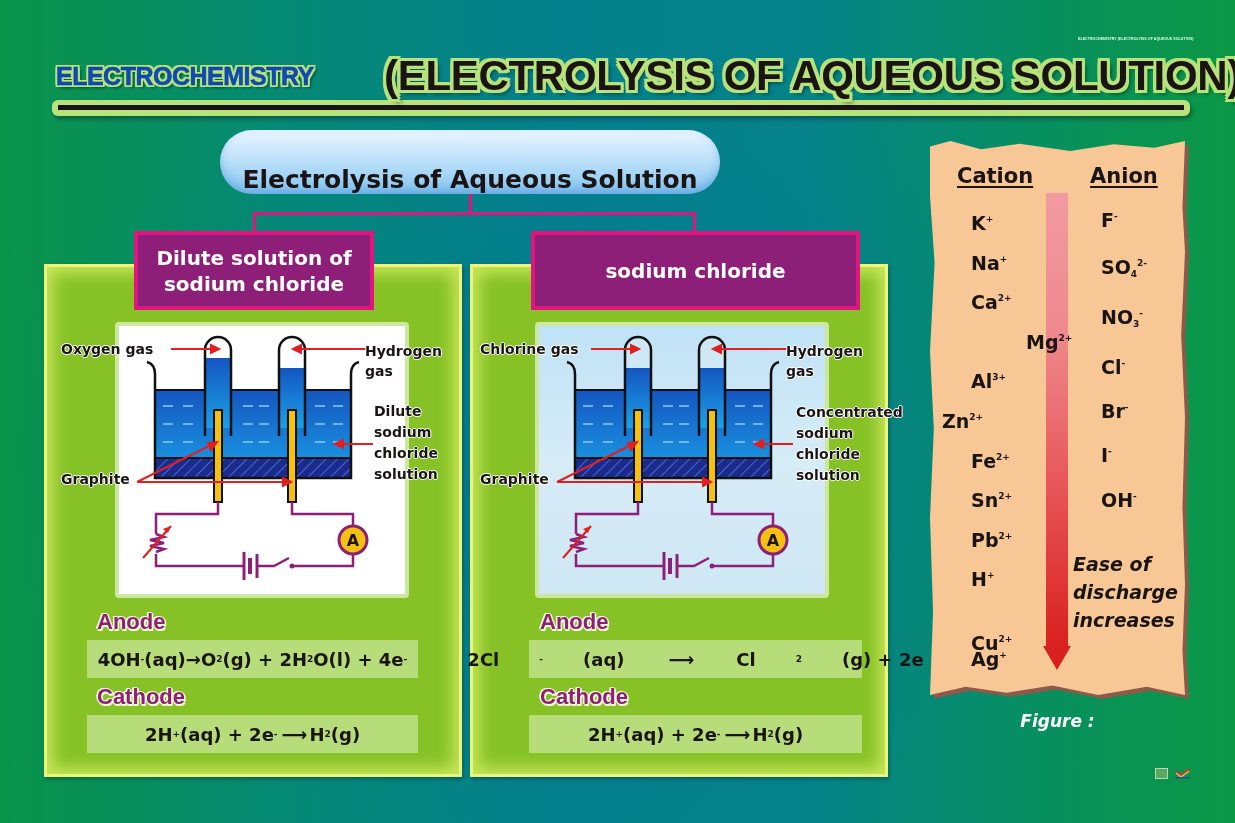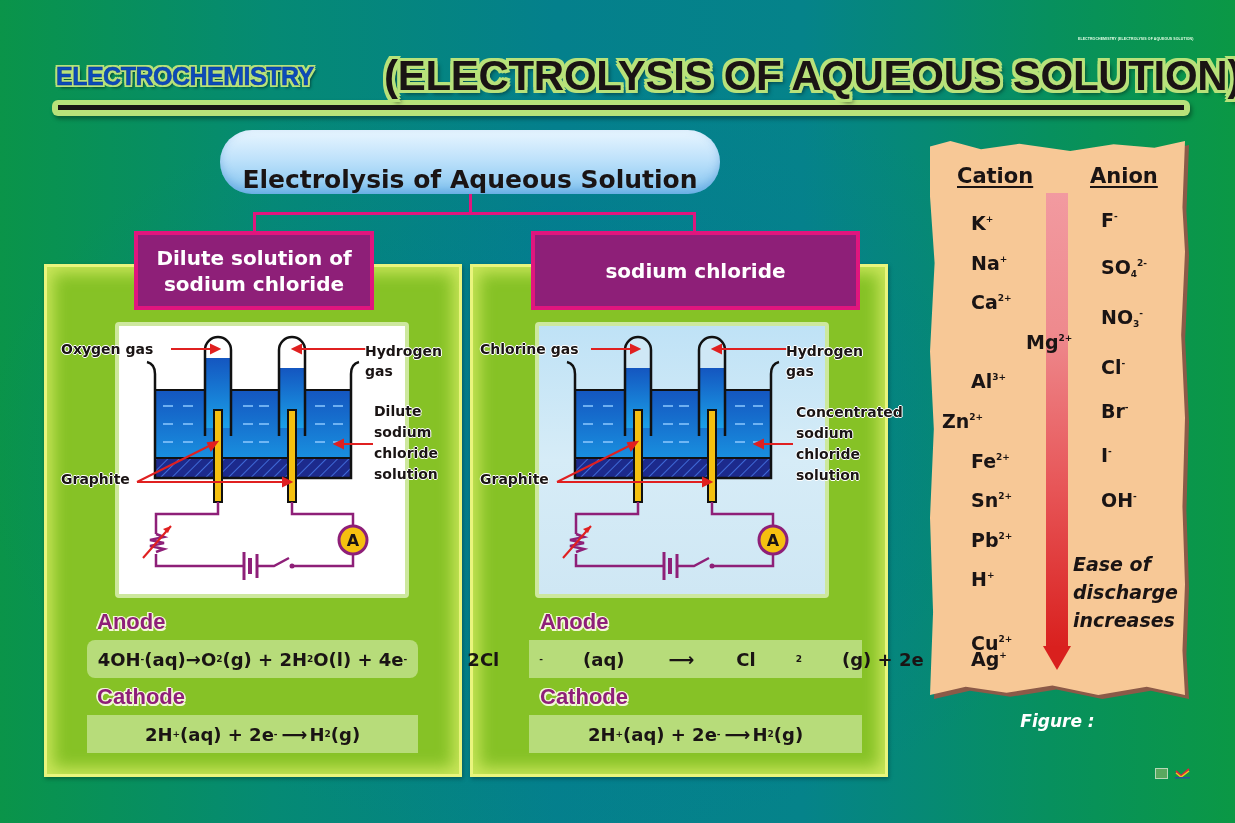--- a/index.html
+++ b/index.html
@@ -258,21 +258,21 @@
 <span class="lbl" style="left:61px; top:339px;">Oxygen gas</span>
 <span class="lbl" style="left:365px; top:341px;">Hydrogen</span>
 <span class="lbl" style="left:365px; top:361px;">gas</span>
 <span class="lbl" style="left:374px; top:401px;">Dilute</span>
 <span class="lbl" style="left:374px; top:422px;">sodium</span>
 <span class="lbl" style="left:374px; top:443px;">chloride</span>
 <span class="lbl" style="left:374px; top:464px;">solution</span>
 <span class="lbl" style="left:61px; top:469px;">Graphite</span>
 
 <div class="section-head" style="left:97px; top:609px;">Anode</div>
-<div class="eq-box" style="left:87px; top:640px; width:331px;border-radius:8px;">
+<div class="eq-box" style="left:87px; top:640px; width:331px;">
   <span>4OH</span>
     <sup>-</sup>
     <span>(aq)</span>
     <span>→</span>
     <span>O</span>
     <sub>2</sub>
     <span>(g) + 2H</span>
     <sub>2</sub>
     <span>O(l) + 4e</span>
     <sup>-</sup>

